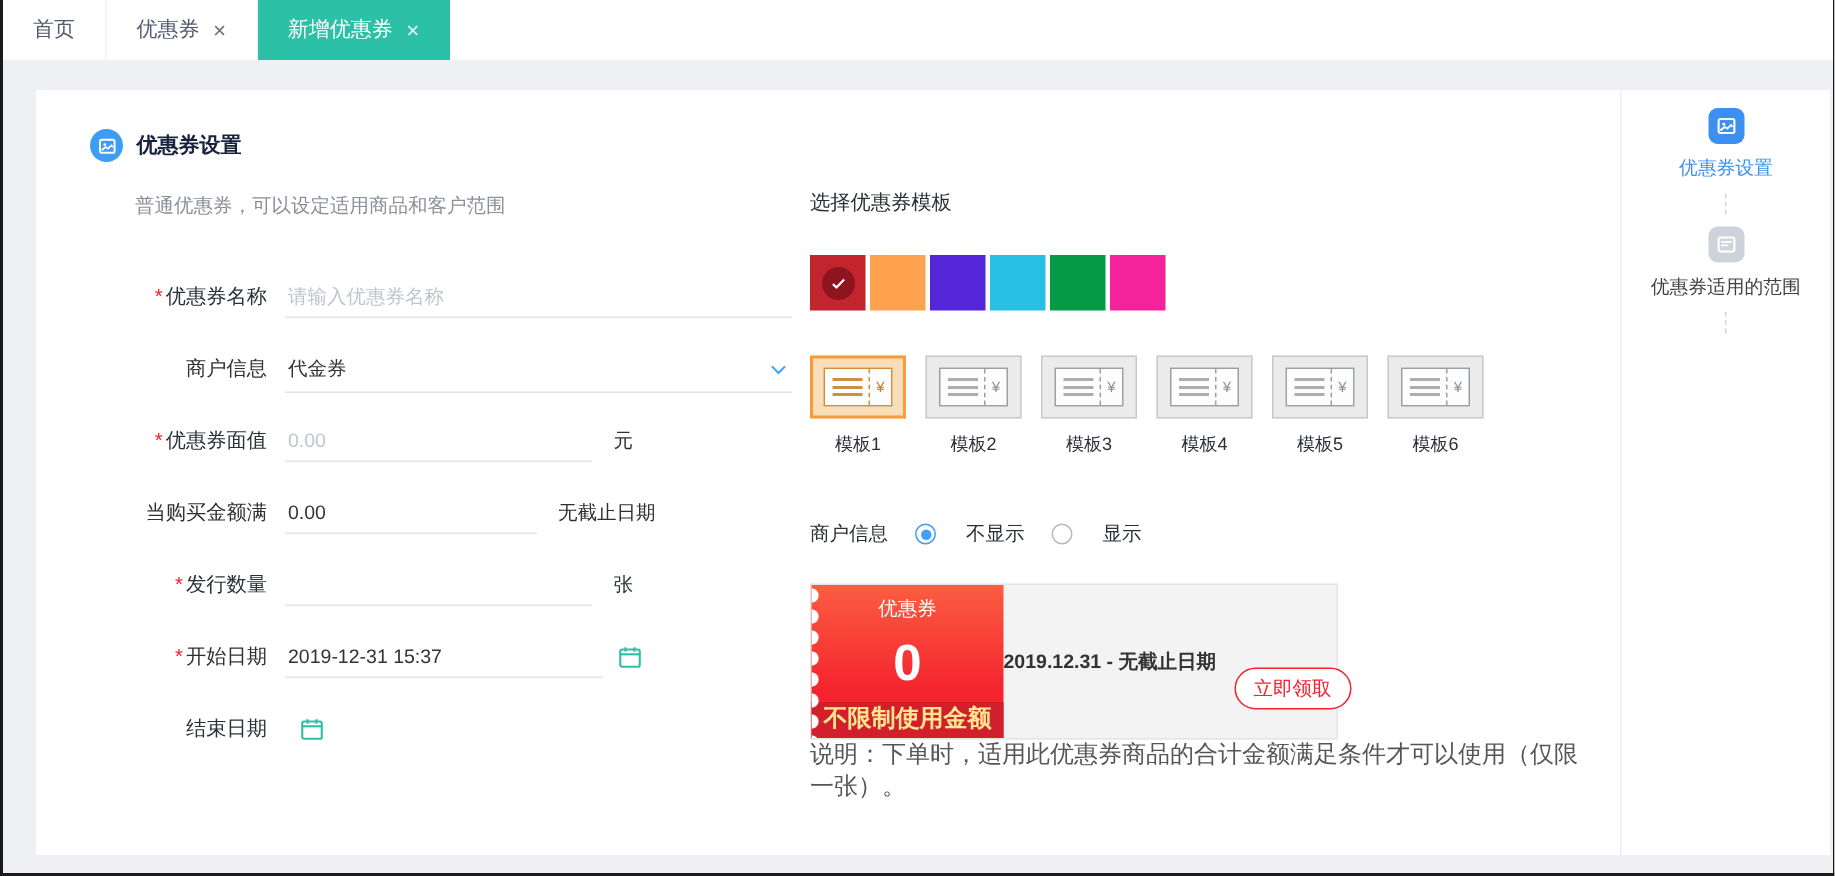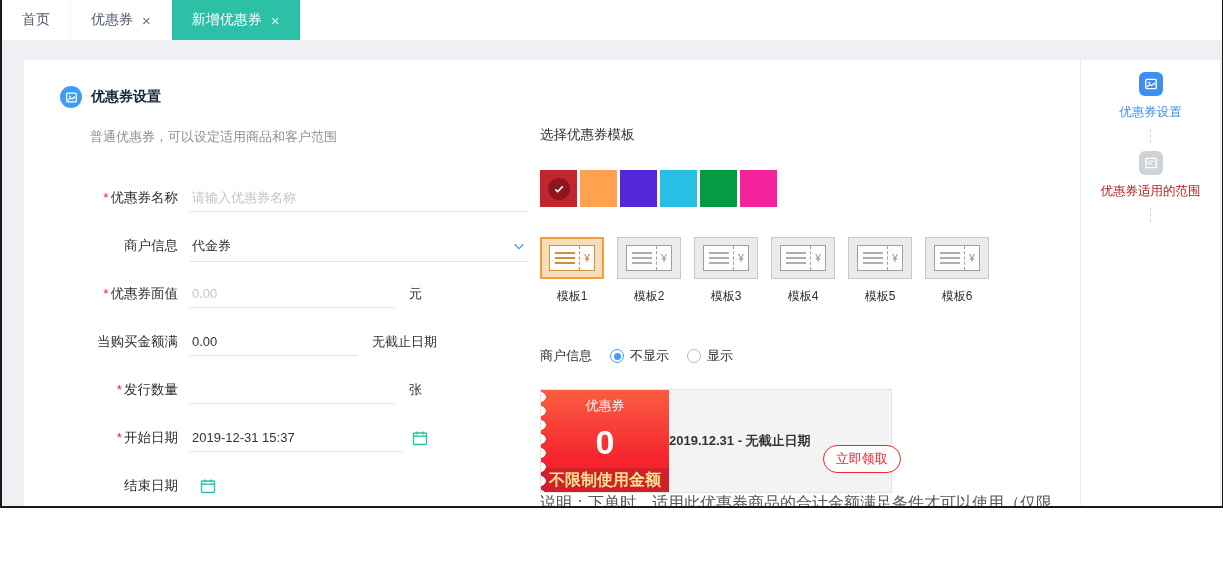--- a/index.html
+++ b/index.html
@@ -1,17 +1,17 @@
 <!DOCTYPE html>
 <html><head>
 <meta charset="utf-8">
 <style>
   *{box-sizing:border-box;margin:0;padding:0;}
   body{font-family:"Liberation Sans","DejaVu Sans",sans-serif;background:#fff;}
-  .screen{width:1223px;height:508px;background:#eef0f3;border-left:2px solid #1a1a1a;border-right:1px solid #1a1a1a;border-bottom:2px solid #1a1a1a;overflow:hidden;}
+  .screen{width:1223px;height:584px;background:#eef0f3;border-left:2px solid #1a1a1a;border-right:1px solid #1a1a1a;border-bottom:2px solid #1a1a1a;overflow:hidden;}
   
   .tabbar{height:40px;background:#fff;display:flex;align-items:stretch;}
   .tab{display:flex;align-items:center;gap:9px;padding:0 20px;font-size:14px;color:#515a6e;border-right:1px solid #f2f2f2;cursor:pointer;white-space:nowrap;}
   .tab.active{background:#2cc0a6;color:#fff;border-right:none;}
   .tab .x{font-size:15px;line-height:1;opacity:.85;}
   
   .content{height:544px;padding:20px 2px 14px 22px;}
   .card{height:100%;background:#fff;display:flex;}
   .main{flex:1;display:flex;padding:26px 24px 0 36px;min-width:0;}
   .left-col{width:468px;flex:none;}
@@ -49,21 +49,21 @@
   .mini{width:46px;height:26px;background:#fdfdfd;border:1px solid #9aa0a6;display:flex;}
   .m-left{flex:1;display:flex;align-items:center;justify-content:center;}
   .m-lines{width:20px;height:13px;background:repeating-linear-gradient(to bottom,#adadad 0 2px,transparent 2px 5px);}
   .m-right{width:15px;border-left:1px dashed #9aa0a6;display:flex;align-items:center;justify-content:center;font-size:10px;color:#8b9097;}
   .sel .mini{border-color:#cf8f3e;}
   .sel .m-right{border-color:#cf8f3e;color:#c07a20;}
   .sel .m-lines{background:repeating-linear-gradient(to bottom,#cf8f3e 0 2px,transparent 2px 5px);}
   .thumb-label{font-size:12px;color:#2b2f36;}
   
   .radio-row{display:flex;align-items:center;margin-top:42px;font-size:13px;color:#2b2f36;}
-  .radio-opt{display:flex;align-items:center;gap:6px;margin-left:18px;cursor:pointer;}
+  .radio-opt{display:flex;align-items:center;gap:20px;margin-left:18px;cursor:pointer;}
   .radio{width:14px;height:14px;border-radius:50%;border:1px solid #b6bcc4;background:#fff;display:inline-flex;align-items:center;justify-content:center;flex:none;}
   .radio.on{border-color:#409eff;}
   .radio.on::after{content:"";width:7px;height:7px;border-radius:50%;background:#409eff;}
   
   .preview{display:flex;width:352px;height:104px;margin-top:24px;border:1px solid #e4e4e4;background:#f3f3f3;}
   .coupon-left{width:128px;height:100%;background:linear-gradient(180deg,#fb5d41,#f4232e 70%);display:flex;flex-direction:column;align-items:center;justify-content:space-between;position:relative;color:#fff;flex:none;}
   .coupon-left::before{content:"";position:absolute;left:0;top:0;bottom:0;width:7px;background-image:radial-gradient(circle at 0px 7px,#fff 4.5px,rgba(255,255,255,0) 5px);background-size:7px 14px;background-repeat:repeat-y;}
   .cp-title{font-size:13px;margin-top:7px;}
   .cp-amount{font-size:34px;font-weight:700;line-height:1;}
   .cp-strip{width:100%;height:24px;line-height:24px;text-align:center;background:#d1202b;color:#ffe58f;font-size:16px;font-weight:600;}
@@ -71,21 +71,21 @@
   .cp-validity{font-size:13px;font-weight:700;color:#333;white-space:nowrap;}
   .cp-btn{font-size:13px;color:#f5222d;border:1px solid #f5222d;border-radius:14px;padding:4px 12px;background:#fff;white-space:nowrap;margin-top:36px;}
   .note{font-size:16px;color:#555;}
   
   .steps-col{width:140px;border-left:1px solid #ebedf0;padding-top:12px;display:flex;flex-direction:column;align-items:center;flex:none;}
   .step{display:flex;flex-direction:column;align-items:center;}
   .step-icon{width:24px;height:24px;border-radius:6px;display:flex;align-items:center;justify-content:center;}
   .step-icon.blue{background:#3d8ff0;}
   .step-icon.gray{background:#ced3da;}
   .step-icon.bare{background:transparent;}
-  .step-label{margin-top:8px;font-size:12.5px;color:#b91c1c;white-space:nowrap;}
+  .step-label{margin-top:8px;font-size:12.5px;color:#404040;white-space:nowrap;}
   .step.active .step-label{color:#3d8ff0;}
   .connector{height:14px;border-left:1px dashed #cfd4da;margin:8px 0;}
 </style>
 </head>
 <body>
 
 <div class="screen">
 
   <div class="tabbar">
     <div class="tab">

